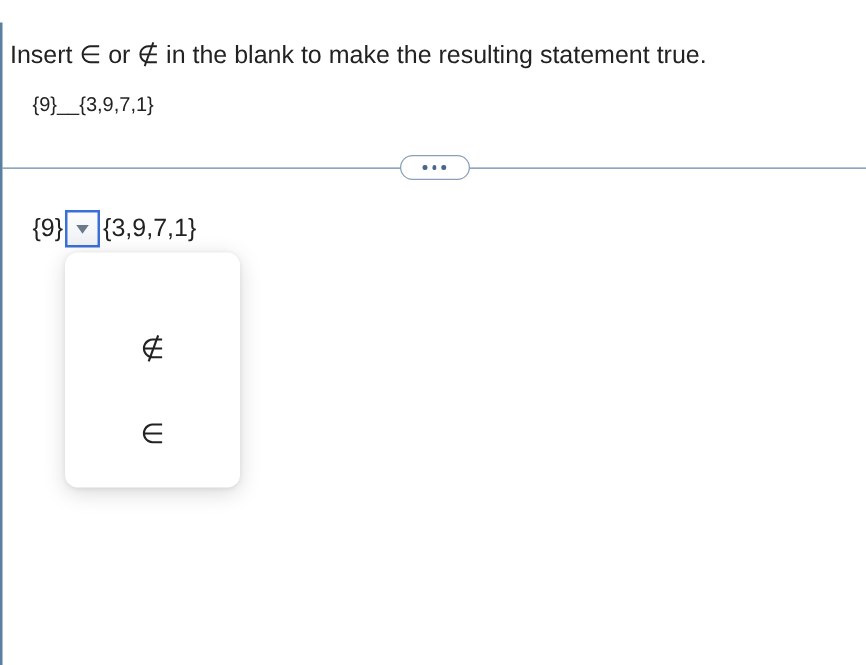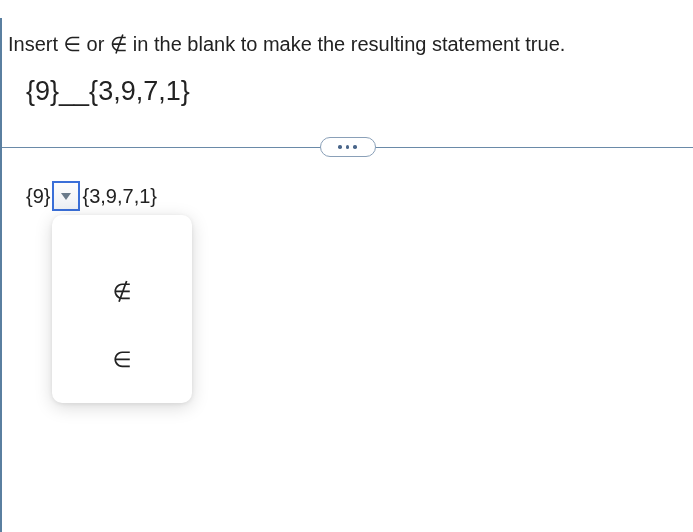--- a/index.html
+++ b/index.html
@@ -22,21 +22,21 @@
   }
   .top-section {
     padding: 12px 6px 20px 6px;
   }
   .instruction {
     margin: 0 0 18px 0;
     line-height: 1.4;
   }
   .expression {
     margin-left: 18px;
-    font-size: 27px;
+    font-size: 16px;
   }
   .divider-wrap {
     position: relative;
     height: 20px;
     margin: 10px 0 24px 0;
   }
   .hr-line {
     border: none;
     border-top: 1.5px solid #6a8aa8;
     margin: 0;

